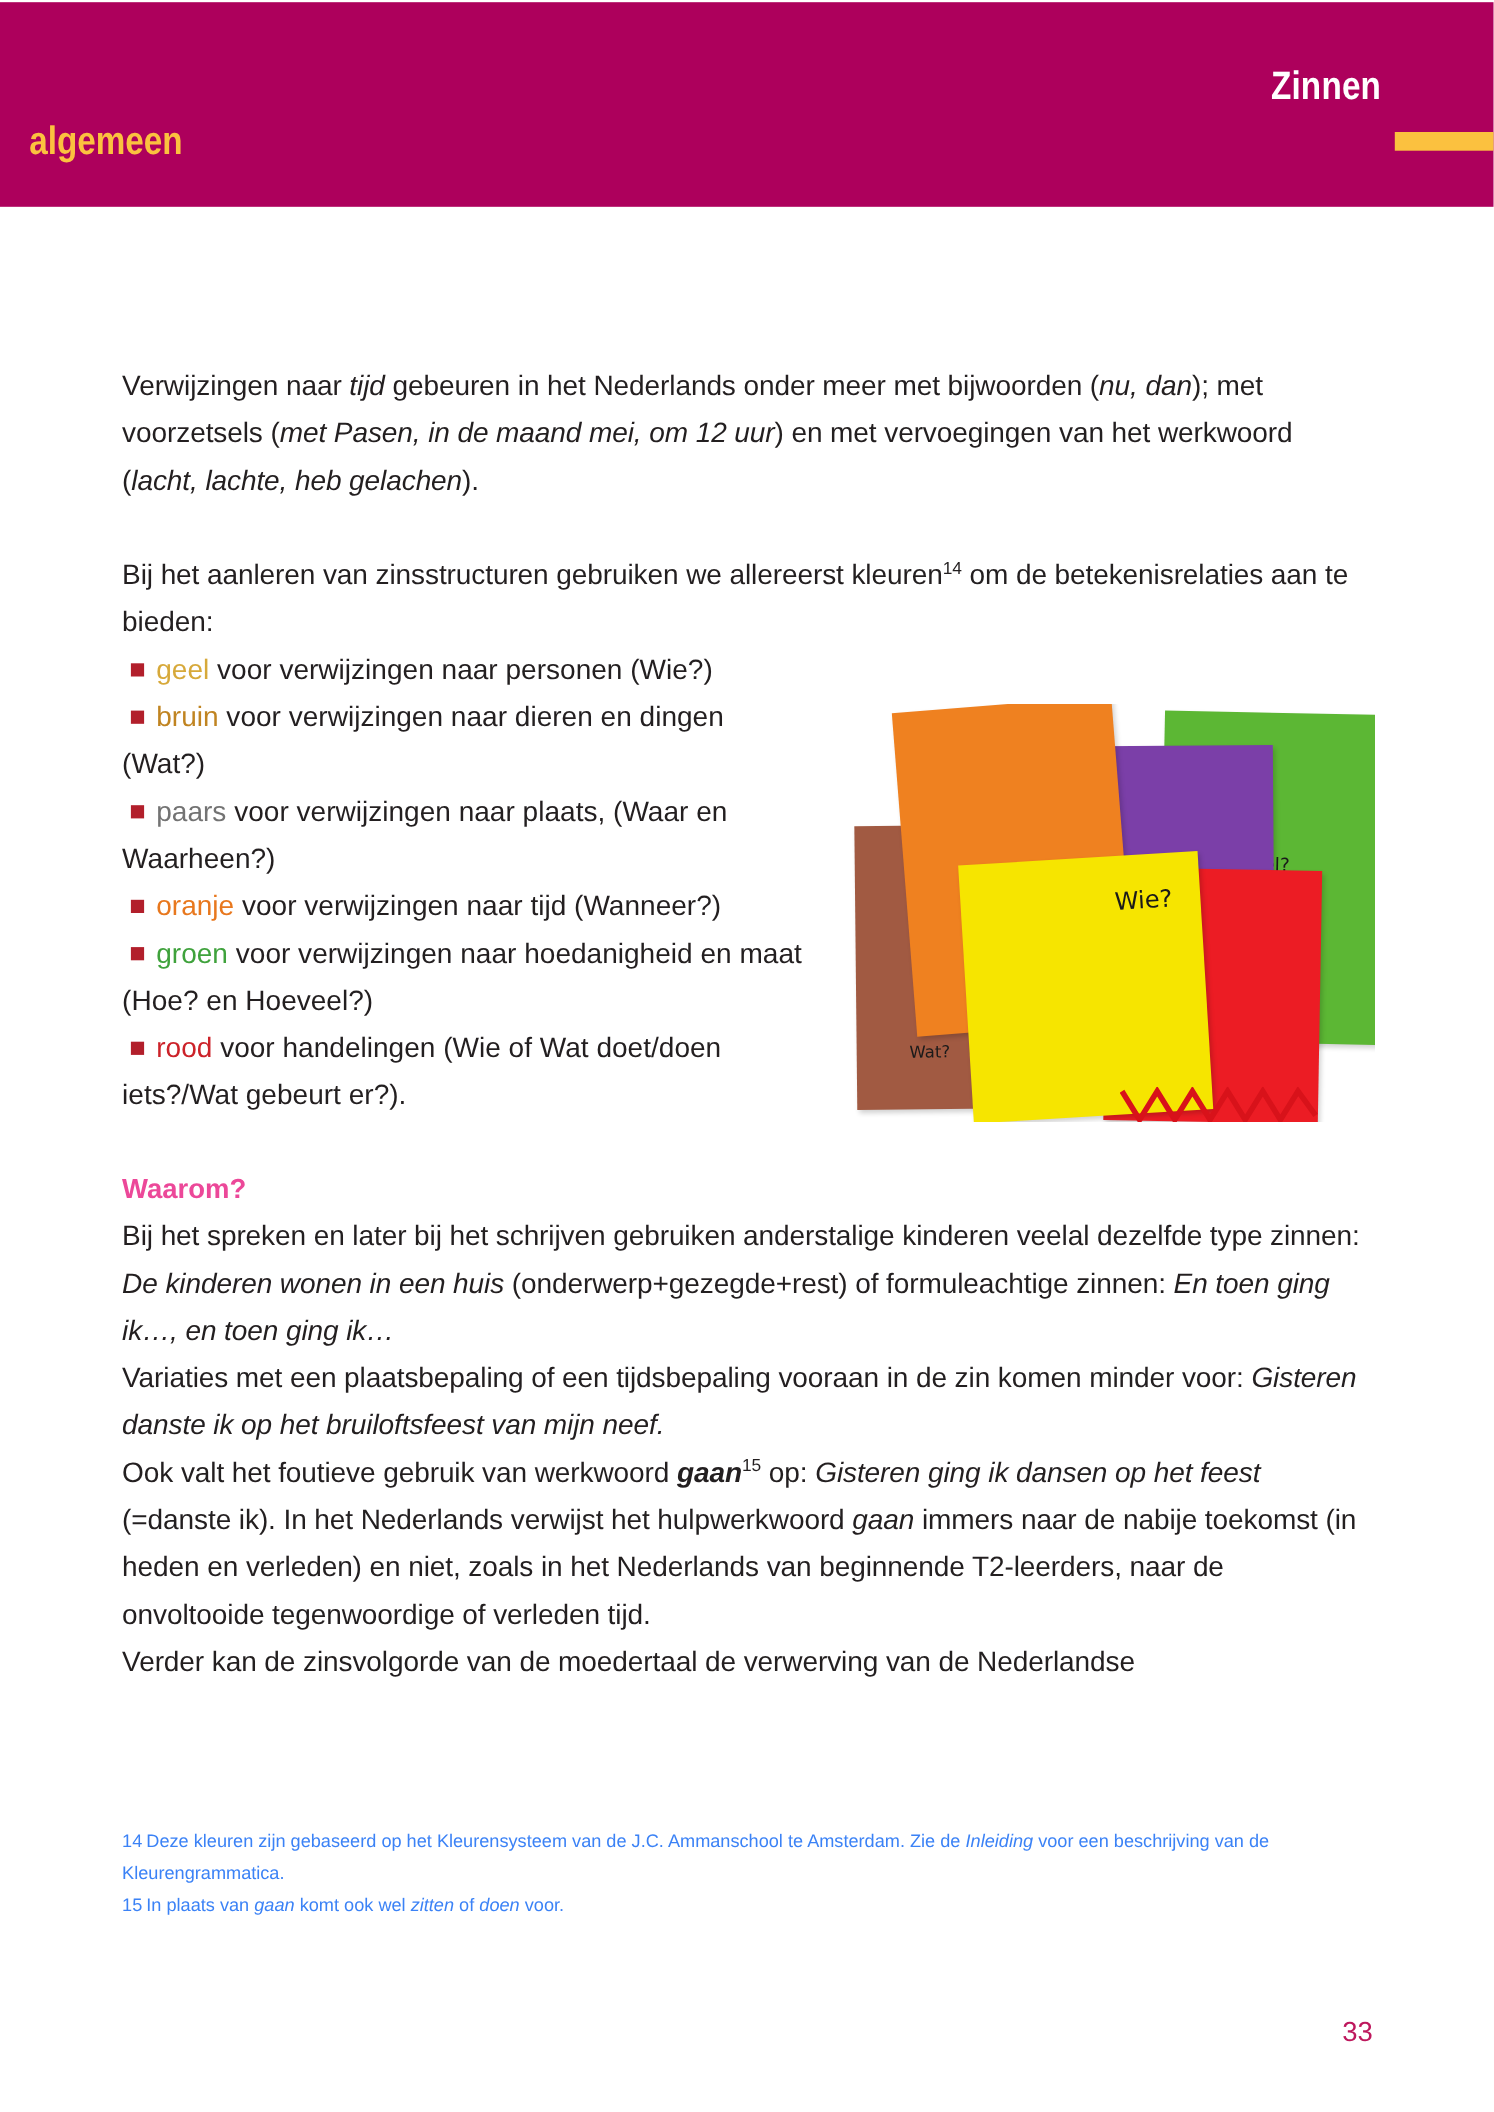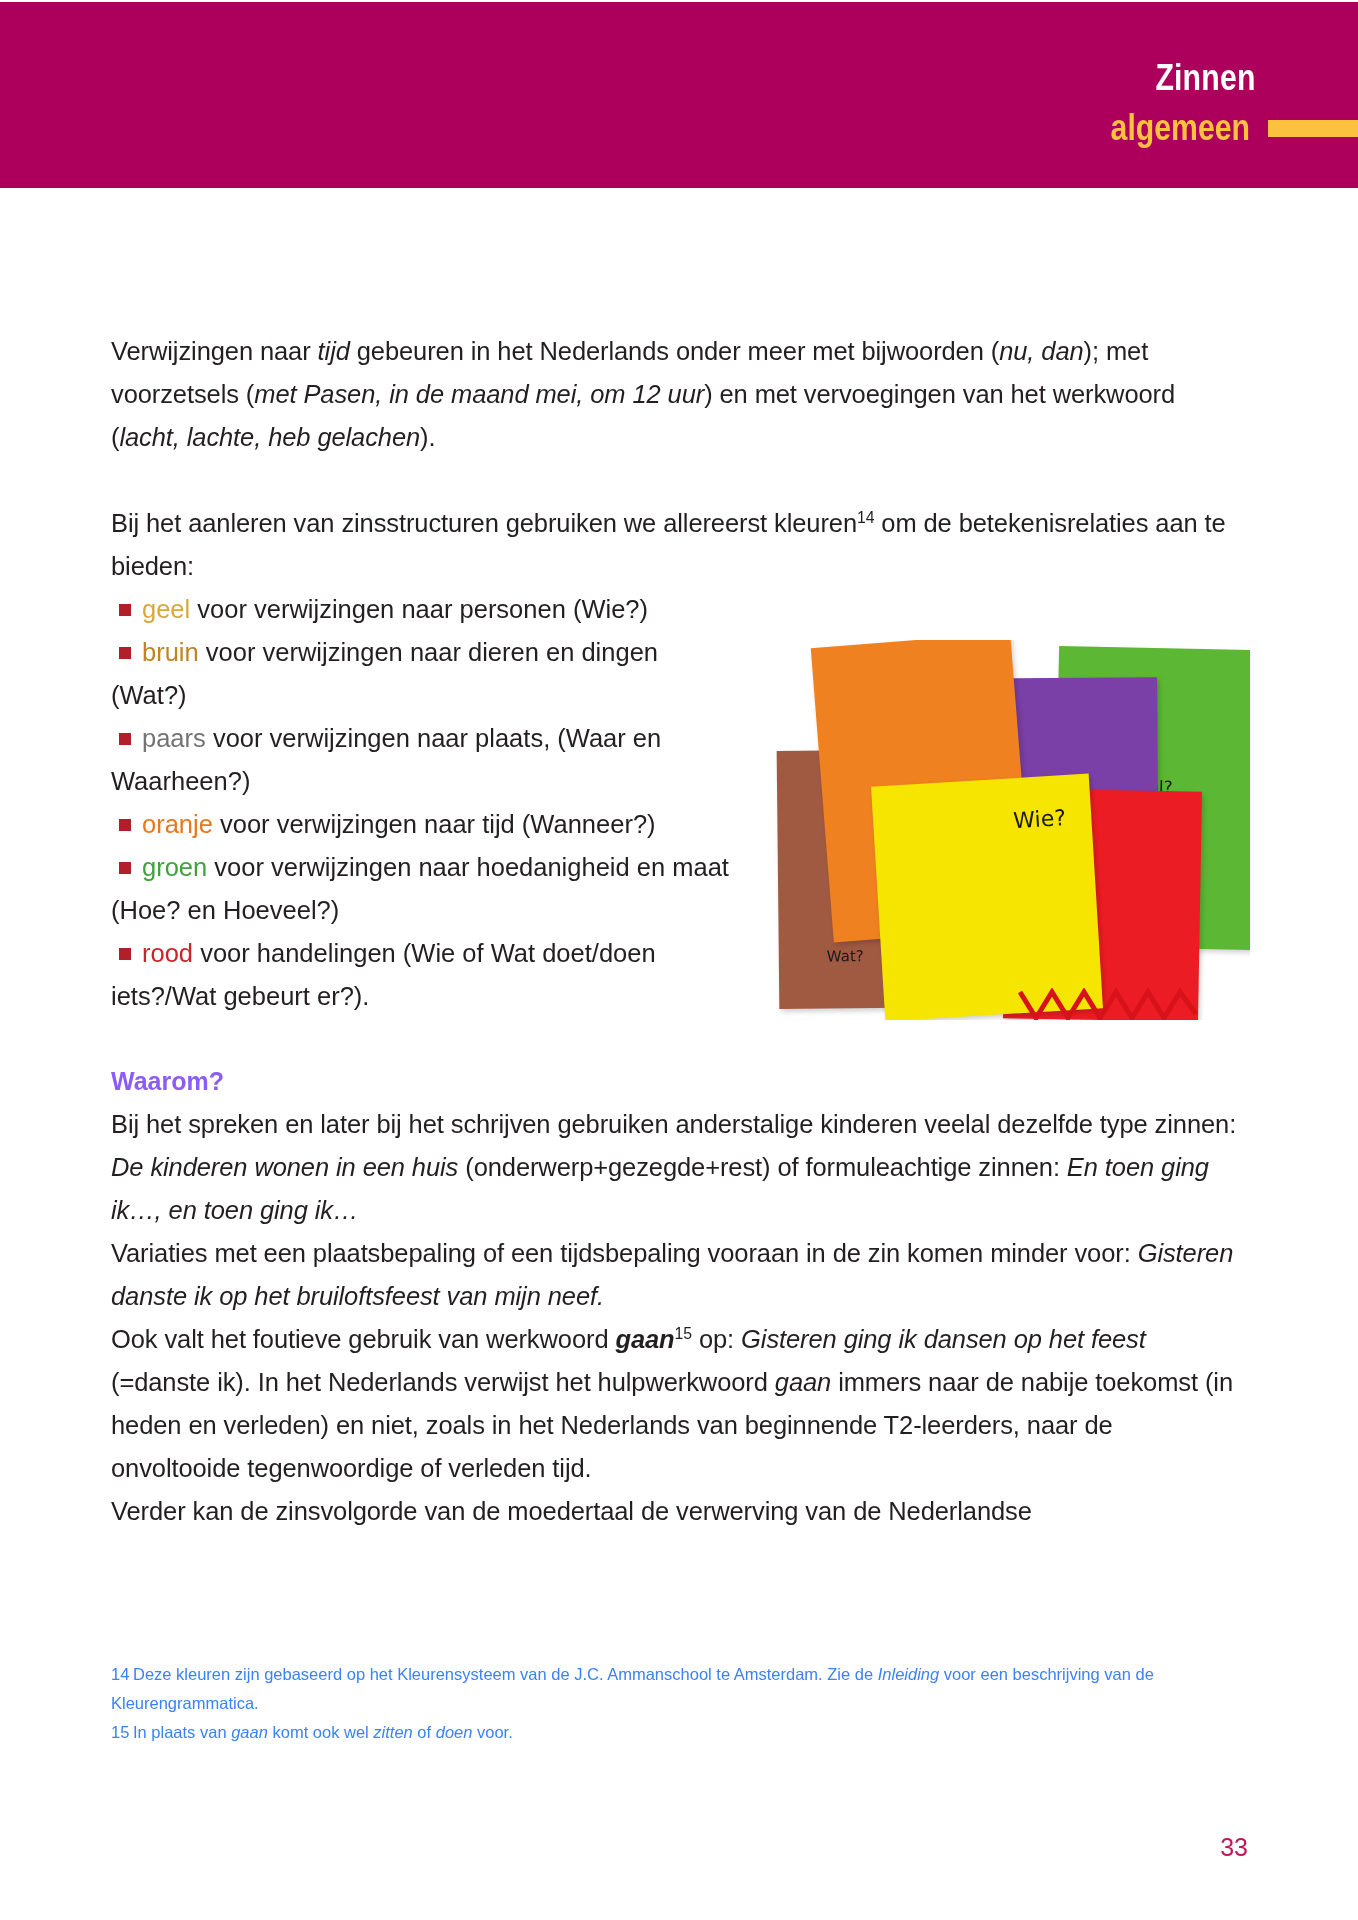--- a/index.html
+++ b/index.html
@@ -43,21 +43,21 @@
     font-size: 36px;
     line-height: 1.0;
     letter-spacing: 0.2px;
     padding-right: 122px;
     transform: scaleX(0.84);
     transform-origin: right center;
   }
   .header-sub-row {
     display: flex;
     align-items: center;
-    justify-content: flex-end;
+    justify-content: space-between;
     margin-top: 14px;
   }
   .header-subtitle {
     color: #fbc13f;
     font-weight: bold;
     font-size: 36px;
     line-height: 1.0;
     transform: scaleX(0.84);
     transform-origin: right center;
   }
@@ -242,21 +242,21 @@
       <li><span class="bullet-sq"></span><span class="kw kw-geel">geel</span><span> voor verwijzingen naar personen (Wie?)</span></li>
       <li><span class="bullet-sq"></span><span class="kw kw-bruin">bruin</span><span> voor verwijzingen naar dieren en dingen (Wat?)</span></li>
       <li><span class="bullet-sq"></span><span class="kw kw-paars">paars</span><span> voor verwijzingen naar plaats, (Waar en Waarheen?)</span></li>
       <li><span class="bullet-sq"></span><span class="kw kw-oranje">oranje</span><span> voor verwijzingen naar tijd (Wanneer?)</span></li>
       <li><span class="bullet-sq"></span><span class="kw kw-groen">groen</span><span> voor verwijzingen naar hoedanigheid en maat (Hoe? en Hoeveel?)</span></li>
       <li><span class="bullet-sq"></span><span class="kw kw-rood">rood</span><span> voor handelingen (Wie of Wat doet/doen iets?/Wat gebeurt er?).</span></li>
     </ul>
 
     <div class="para-gap"></div>
 
-    <p style="font-size:25px; font-weight:bold; color:#8b5cf6; margin:0 0 2px 0; line-height:40px;">Waarom?</p>
+    <p style="font-size:25px; font-weight:bold; color:#ec4899; margin:0 0 2px 0; line-height:40px;">Waarom?</p>
 
     <p class="body"><span>Bij het spreken en later bij het schrijven gebruiken anderstalige kinderen veelal dezelfde type zinnen: </span><em class="it">De kinderen wonen in een huis</em><span> (onderwerp+gezegde+rest) of formuleachtige zinnen: </span><em class="it">En toen ging ik…, en toen ging ik…</em></p>
 
     <p class="body"><span>Variaties met een plaatsbepaling of een tijdsbepaling vooraan in de zin komen minder voor: </span><em class="it">Gisteren danste ik op het bruiloftsfeest van mijn neef.</em></p>
 
     <p class="body"><span>Ook valt het foutieve gebruik van werkwoord </span><strong class="bd">gaan</strong><sup class="fn">15</sup><span> op: </span><em class="it">Gisteren ging ik dansen op het feest</em><span> (=danste ik). In het Nederlands verwijst het hulpwerkwoord </span><em class="it">gaan</em><span> immers naar de nabije toekomst (in heden en verleden) en niet, zoals in het Nederlands van beginnende T2-leerders, naar de onvoltooide tegenwoordige of verleden tijd.</span></p>
 
     <p class="body">Verder kan de zinsvolgorde van de moedertaal de verwerving van de Nederlandse</p>
   </div>
 

